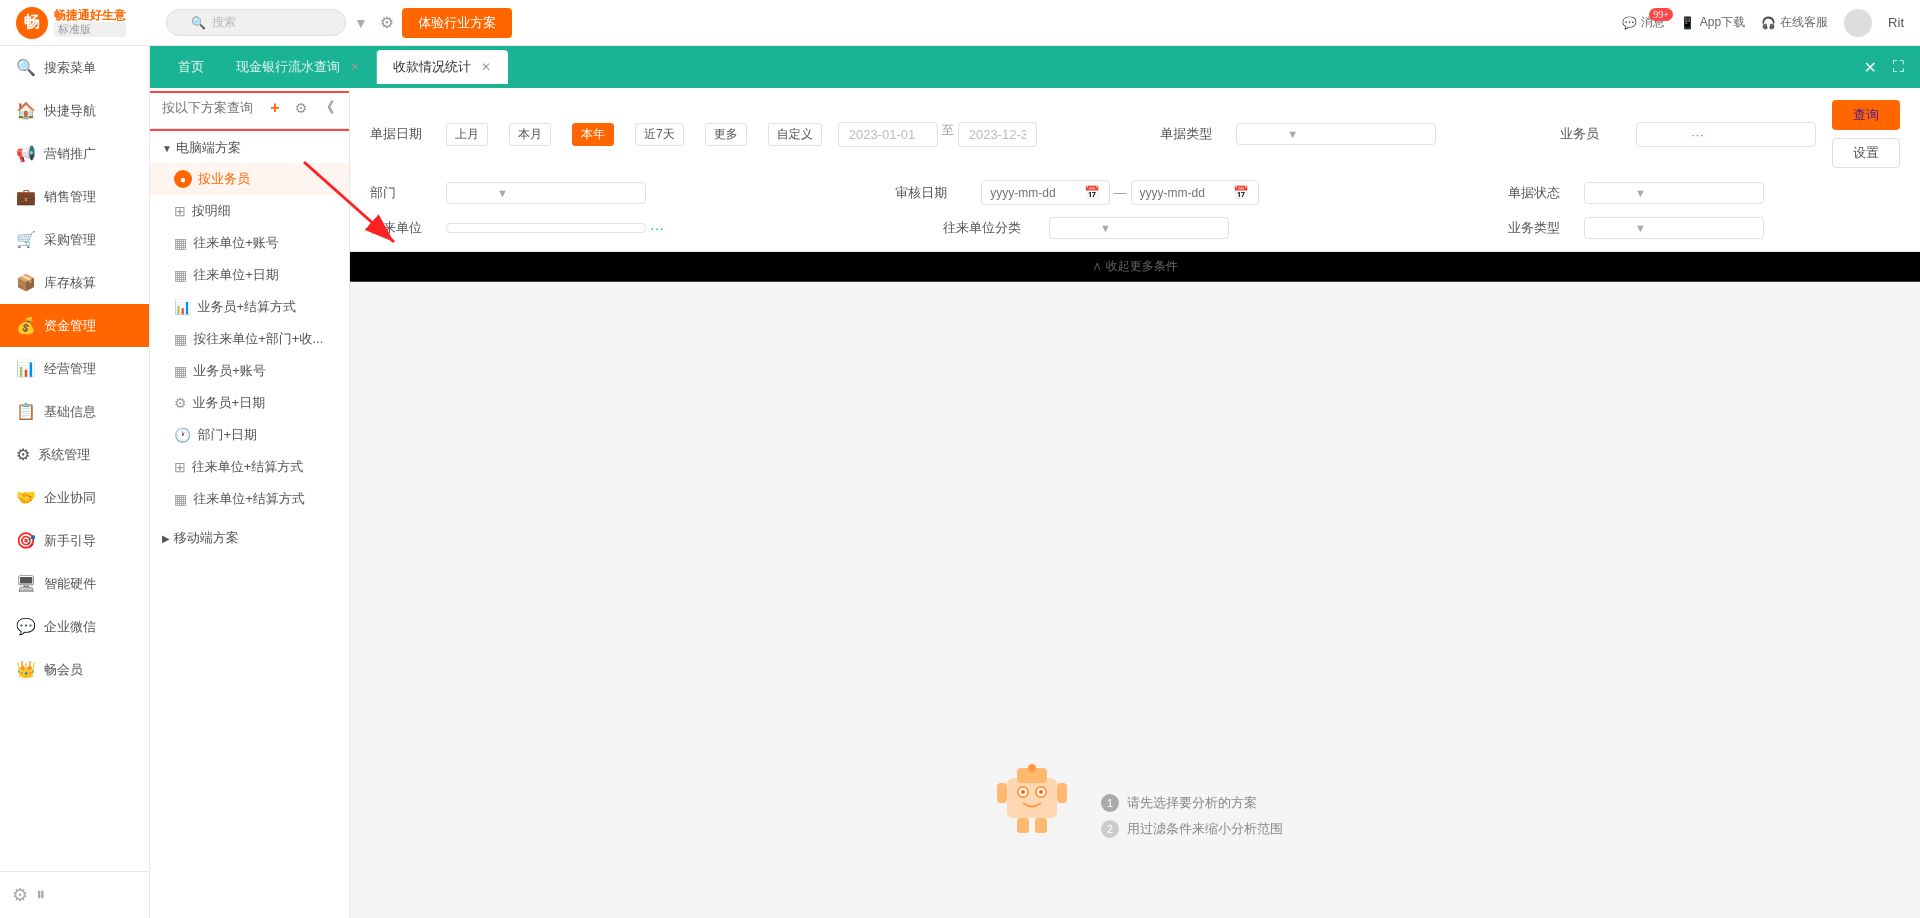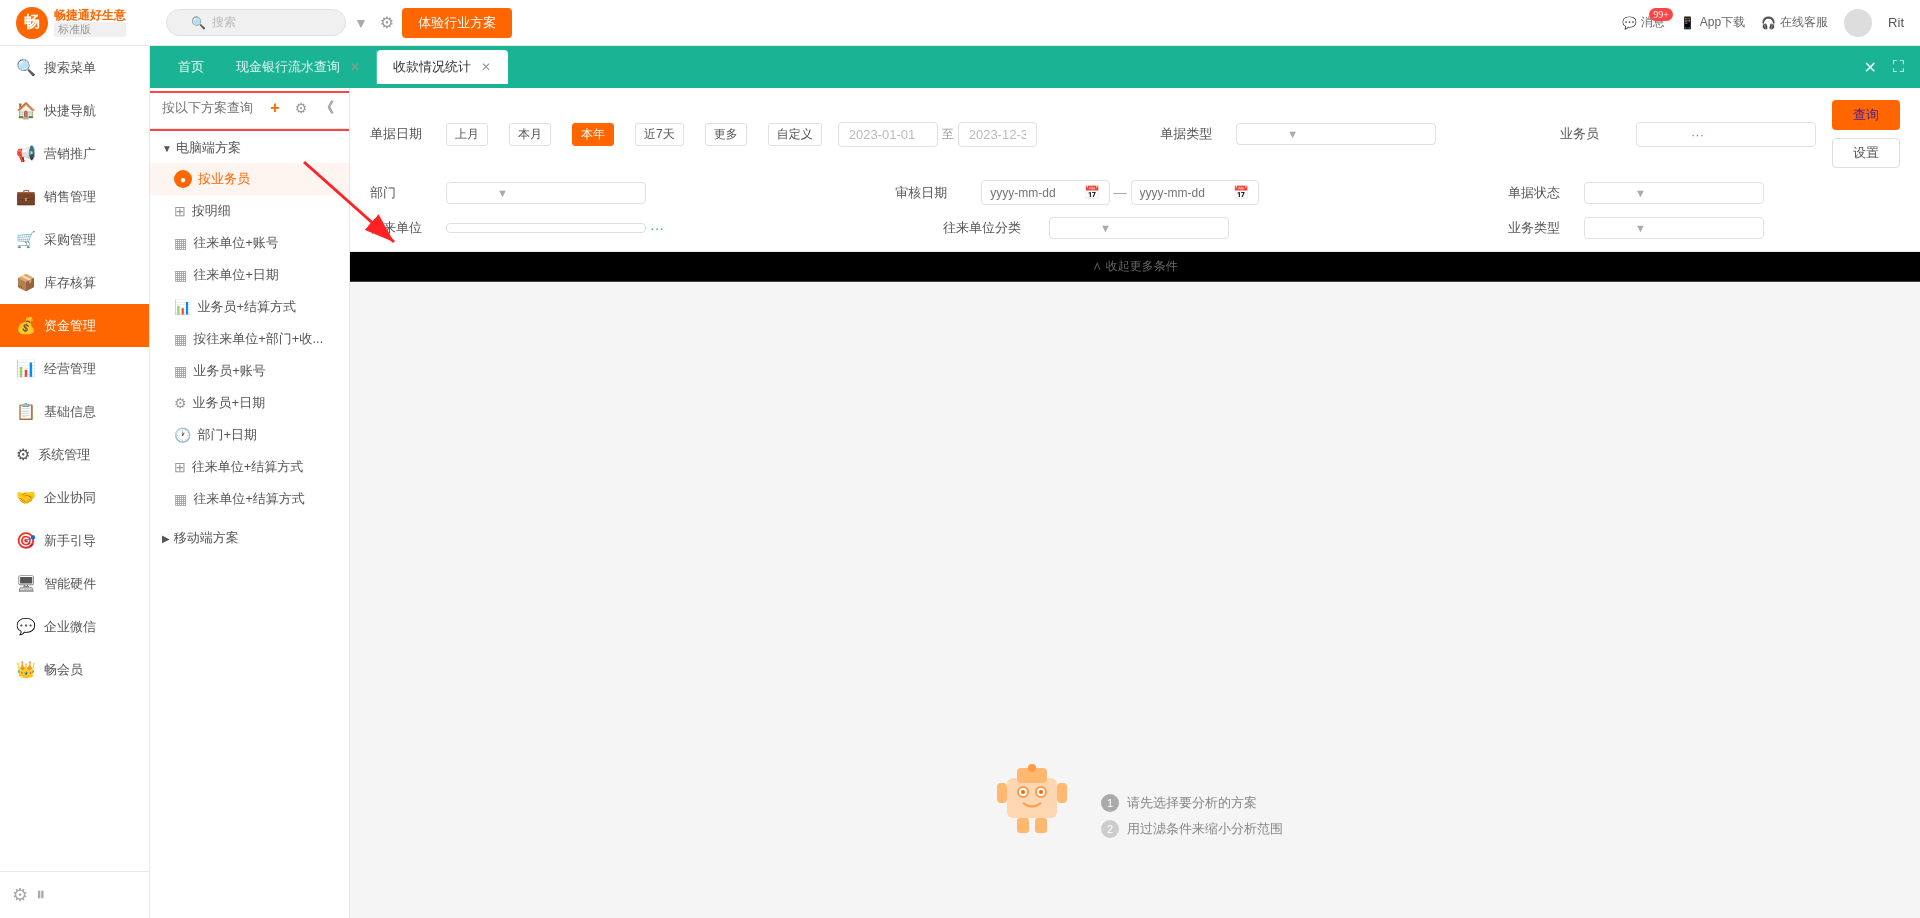--- a/index.html
+++ b/index.html
@@ -296,21 +296,21 @@
       color: #555;
       background: #fff;
     }
     .date-btn.active {
       background: #ff6600;
       color: #fff;
       border-color: #ff6600;
     }
     .date-range {
       display: flex;
-      align-items: center;
+      align-items: flex-start;
       gap: 4px;
       font-size: 12px;
       color: #666;
     }
     .filter-select {
       display: flex;
       align-items: center;
       border: 1px solid #e0e0e0;
       border-radius: 4px;
       padding: 4px 10px;

